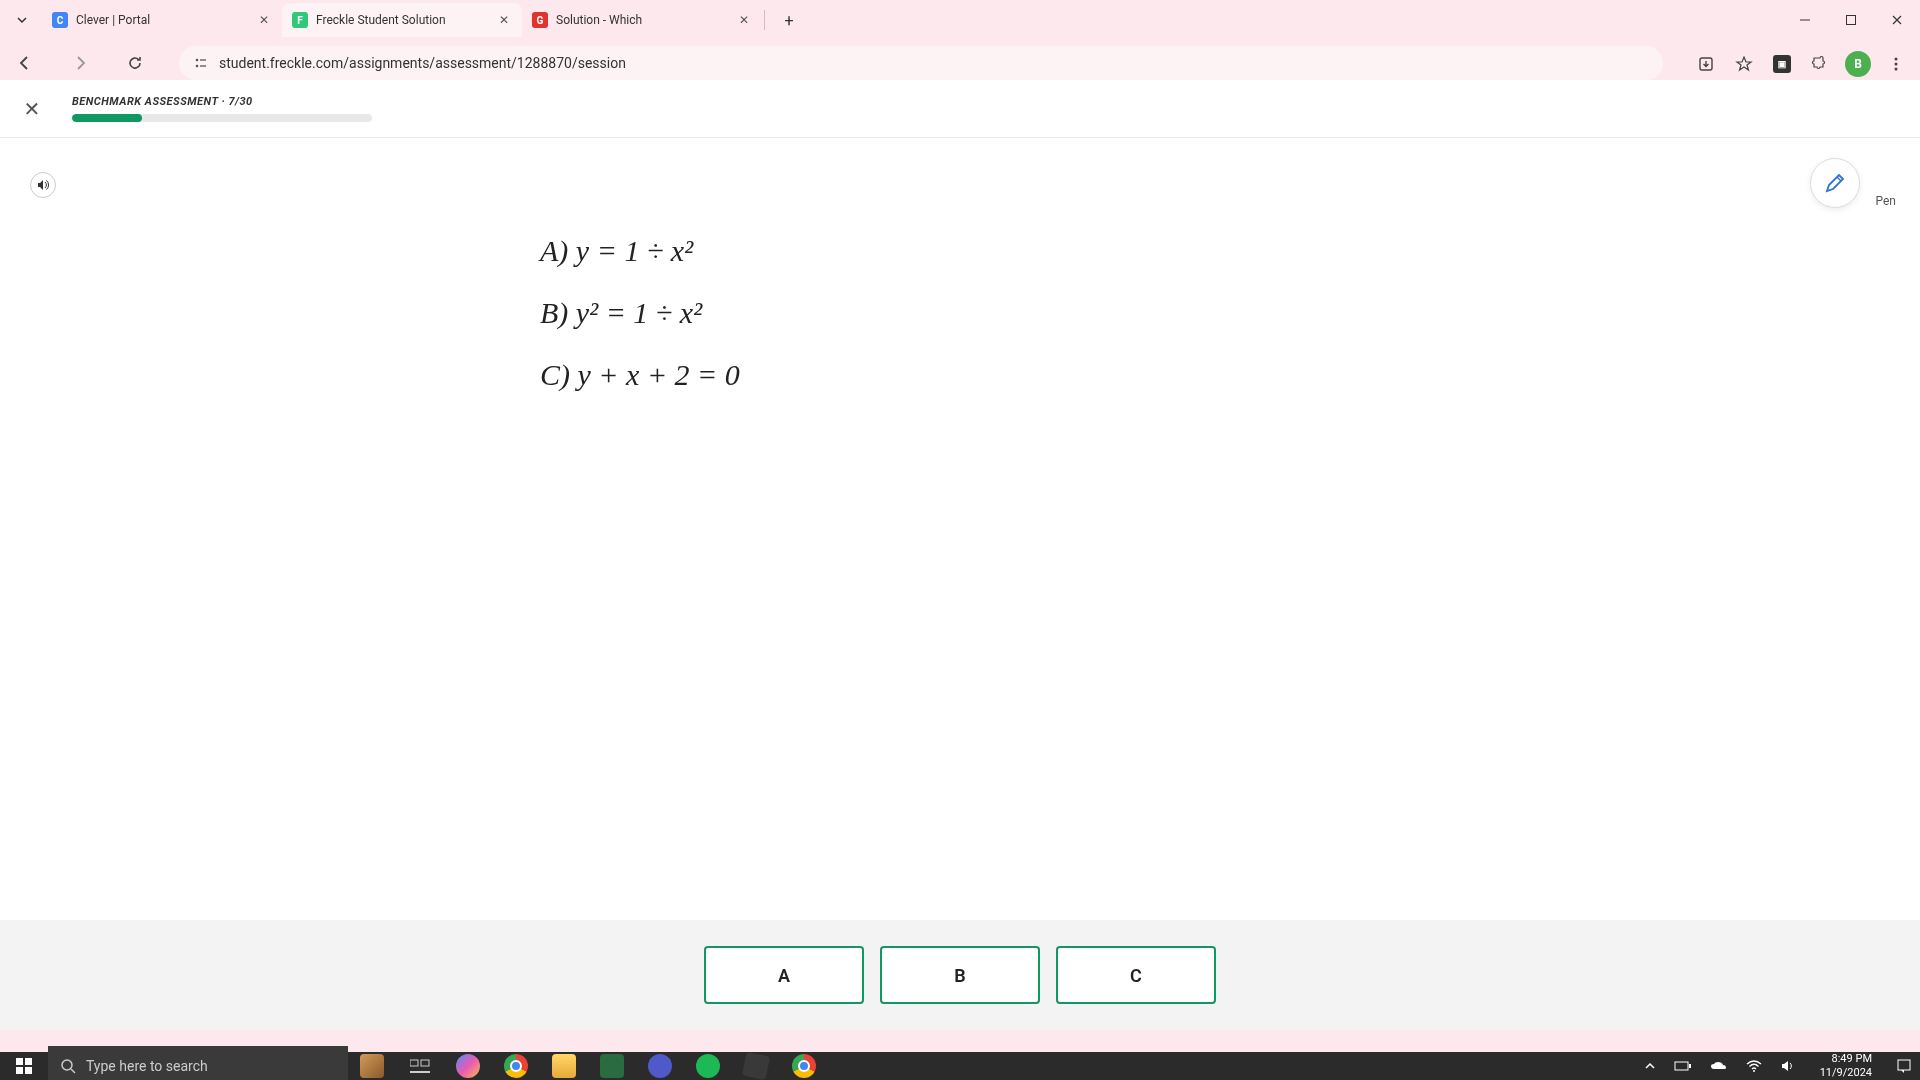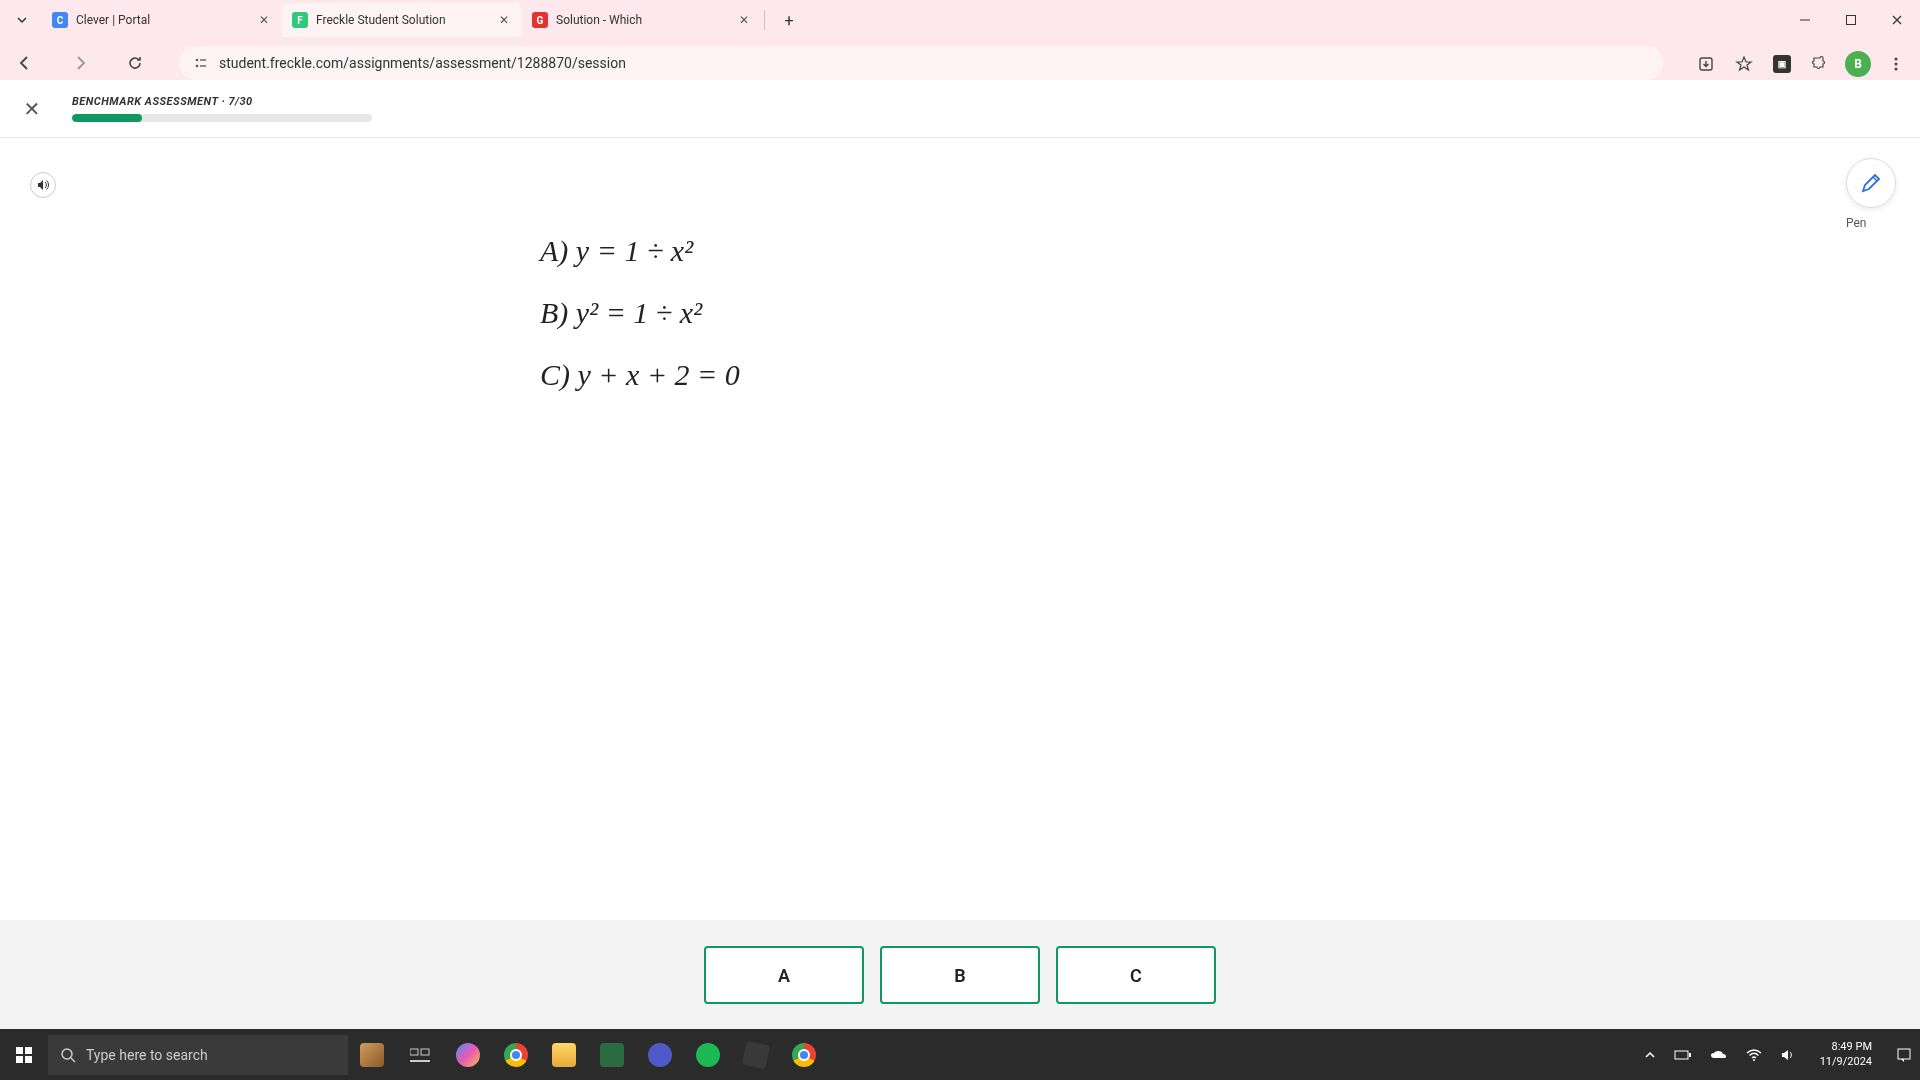--- a/index.html
+++ b/index.html
@@ -243,23 +243,23 @@
   font-style: italic;
   color: #222;
   margin-bottom: 28px;
 }
 
 .pen-tool {
   position: absolute;
   top: 78px;
   right: 24px;
   display: flex;
-  flex-direction: column;
-  align-items: flex-start;
-  gap: 8px;
+  flex-direction: row;
+  align-items: flex-end;
+  gap: 16px;
 }
 .pen-circle {
   width: 50px;
   height: 50px;
   border: 1px solid #ddd;
   border-radius: 50%;
   display: flex;
   align-items: center;
   justify-content: center;
   cursor: pointer;
@@ -295,21 +295,21 @@
   align-items: center;
   justify-content: center;
 }
 
 
 .taskbar {
   position: absolute;
   bottom: 0;
   left: 0;
   right: 0;
-  height: 51px;
+  height: 28px;
   background: #2b2b2b;
   display: flex;
   align-items: center;
 }
 .start-btn {
   width: 48px;
   height: 40px;
   display: flex;
   align-items: center;
   justify-content: center;

